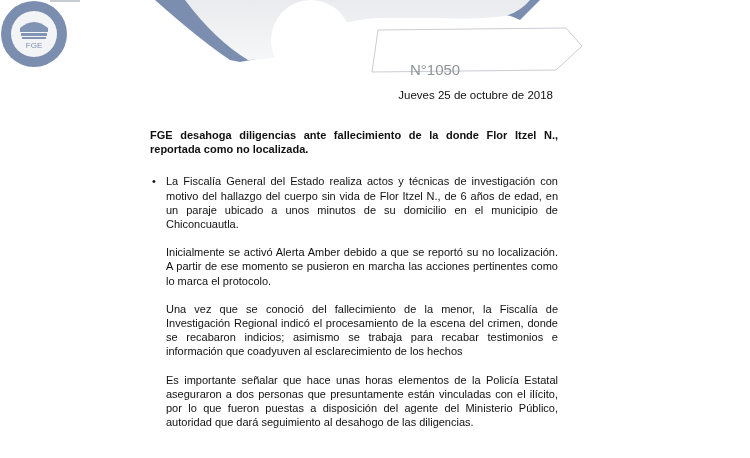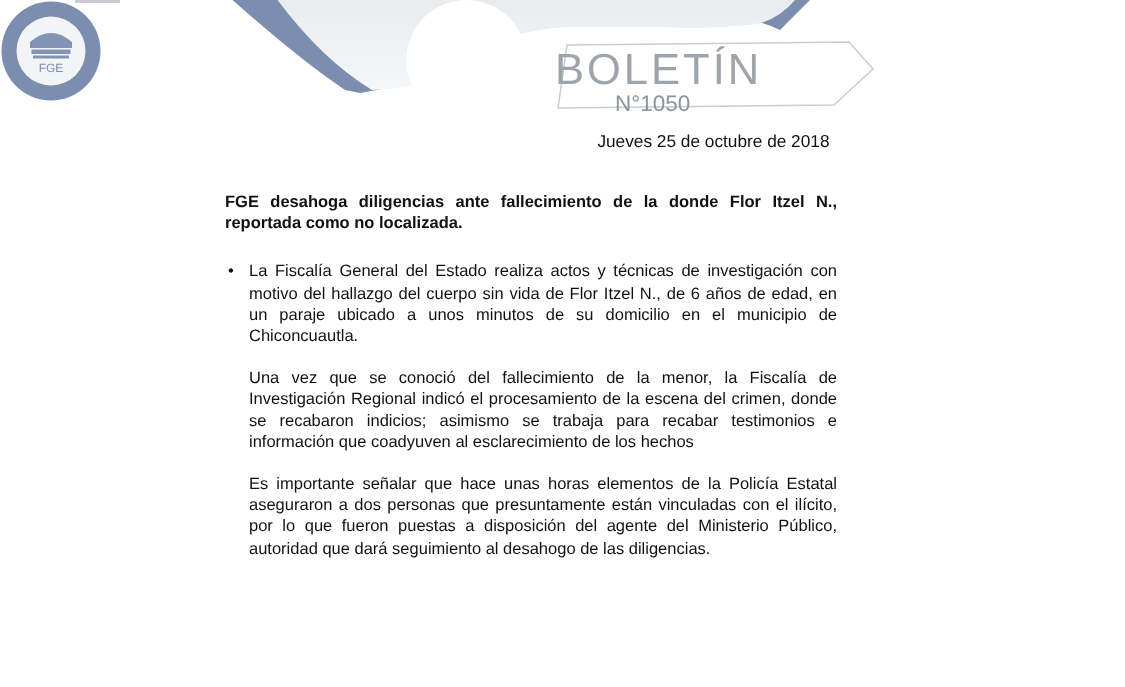--- a/index.html
+++ b/index.html
@@ -73,31 +73,31 @@
 
   <svg class="logo" viewBox="0 0 68 68">
     <circle cx="34" cy="34" r="33" fill="#7b8eb0"></circle>
     <circle cx="34" cy="34" r="23" fill="#f3f4f6"></circle>
     <path d="M20 28 Q34 16 48 28 L48 32 L20 32 Z" fill="#8294b4"></path>
     <rect x="21" y="33" width="26" height="3" fill="#8294b4"></rect>
     <rect x="22" y="37" width="24" height="2" fill="#8294b4"></rect>
     <text x="34" y="48" text-anchor="middle" font-family="Liberation Sans, sans-serif" font-size="8" fill="#7b8eb0">FGE</text>
   </svg>
 
-  <div class="boletin-title">BOLETÍN</div>
   <div class="boletin-number">N°1050</div>
 </div>
 
 <div class="date">Jueves 25 de octubre de 2018</div>
 
 <div class="content">
   <p class="headline"><span>FGE</span><span> desahoga diligencias ante fallecimiento de la donde Flor Itzel N., reportada como no localizada.</span></p>
 
   <ul class="bullet-list">
     <li>
       <span class="dot">•</span>
     </li>
   </ul>
 
   <p class="para">La Fiscalía General del Estado realiza actos y técnicas de investigación con motivo del hallazgo del cuerpo sin vida de Flor Itzel N., de 6 años de edad, en un paraje ubicado a unos minutos de su domicilio en el municipio de Chiconcuautla.</p>
+  <p class="para">Inicialmente se activó Alerta Amber debido a que se reportó su no localización. A partir de ese momento se pusieron en marcha las acciones pertinentes como lo marca el protocolo.</p>
   <p class="para">Una vez que se conoció del fallecimiento de la menor, la Fiscalía de Investigación Regional indicó el procesamiento de la escena del crimen, donde se recabaron indicios; asimismo se trabaja para recabar testimonios e información que coadyuven al esclarecimiento de los hechos</p>
   <p class="para">Es importante señalar que hace unas horas elementos de la Policía Estatal aseguraron a dos personas que presuntamente están vinculadas con el ilícito, por lo que fueron puestas a disposición del agente del Ministerio Público, autoridad que dará seguimiento al desahogo de las diligencias.</p>
 </div>
 
 </body></html>

